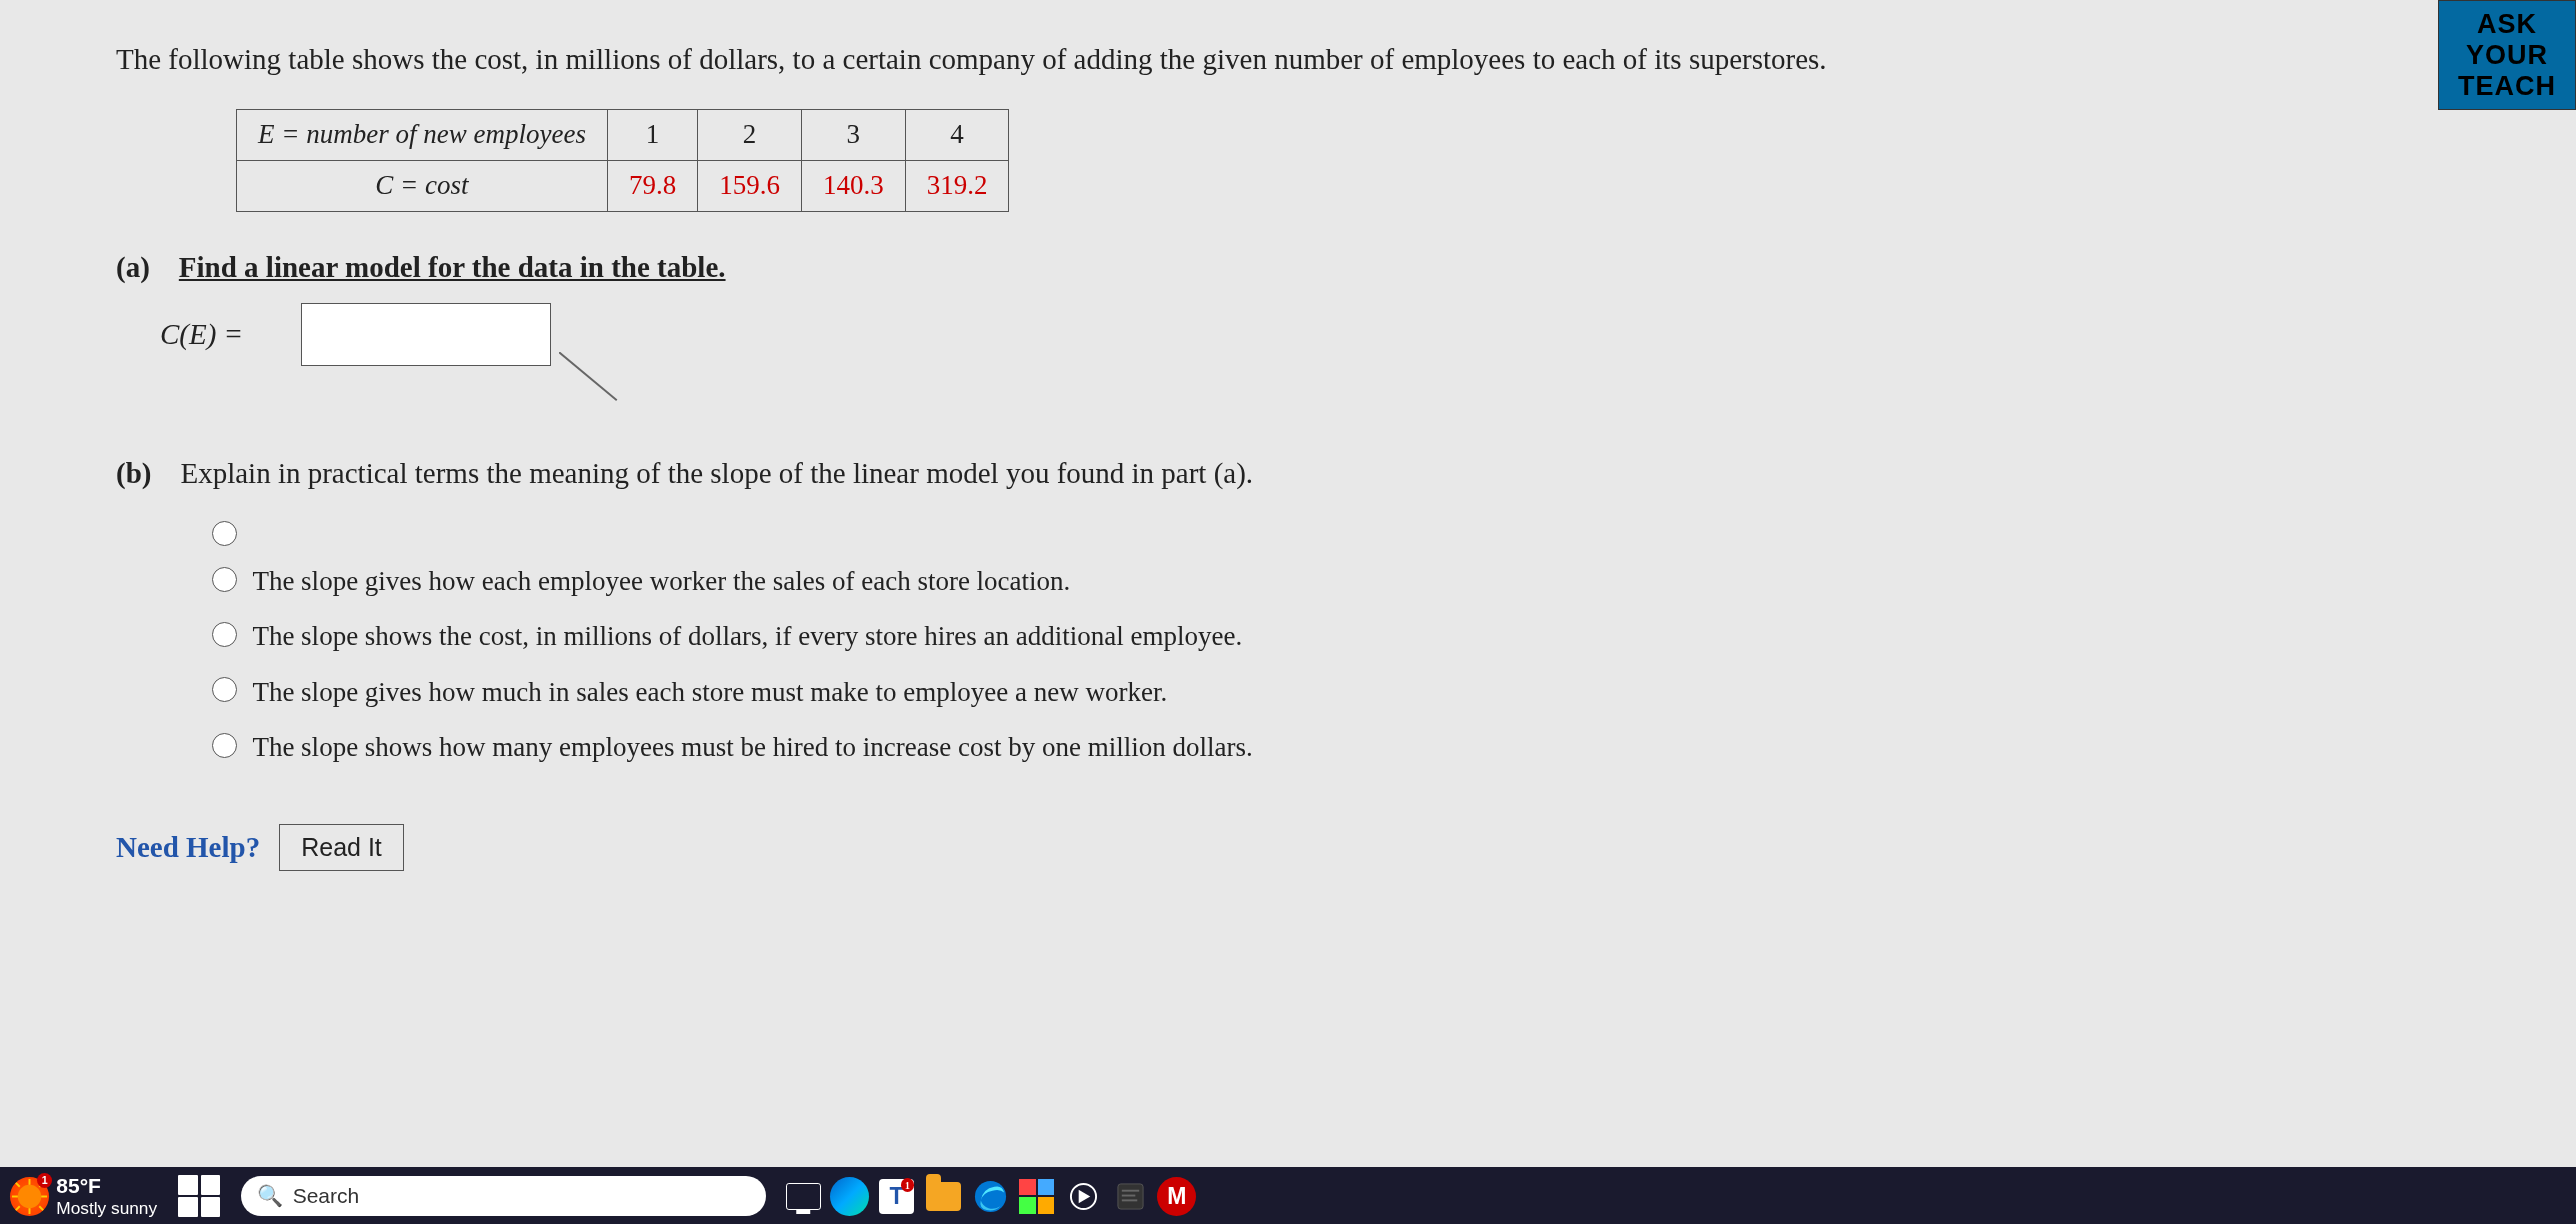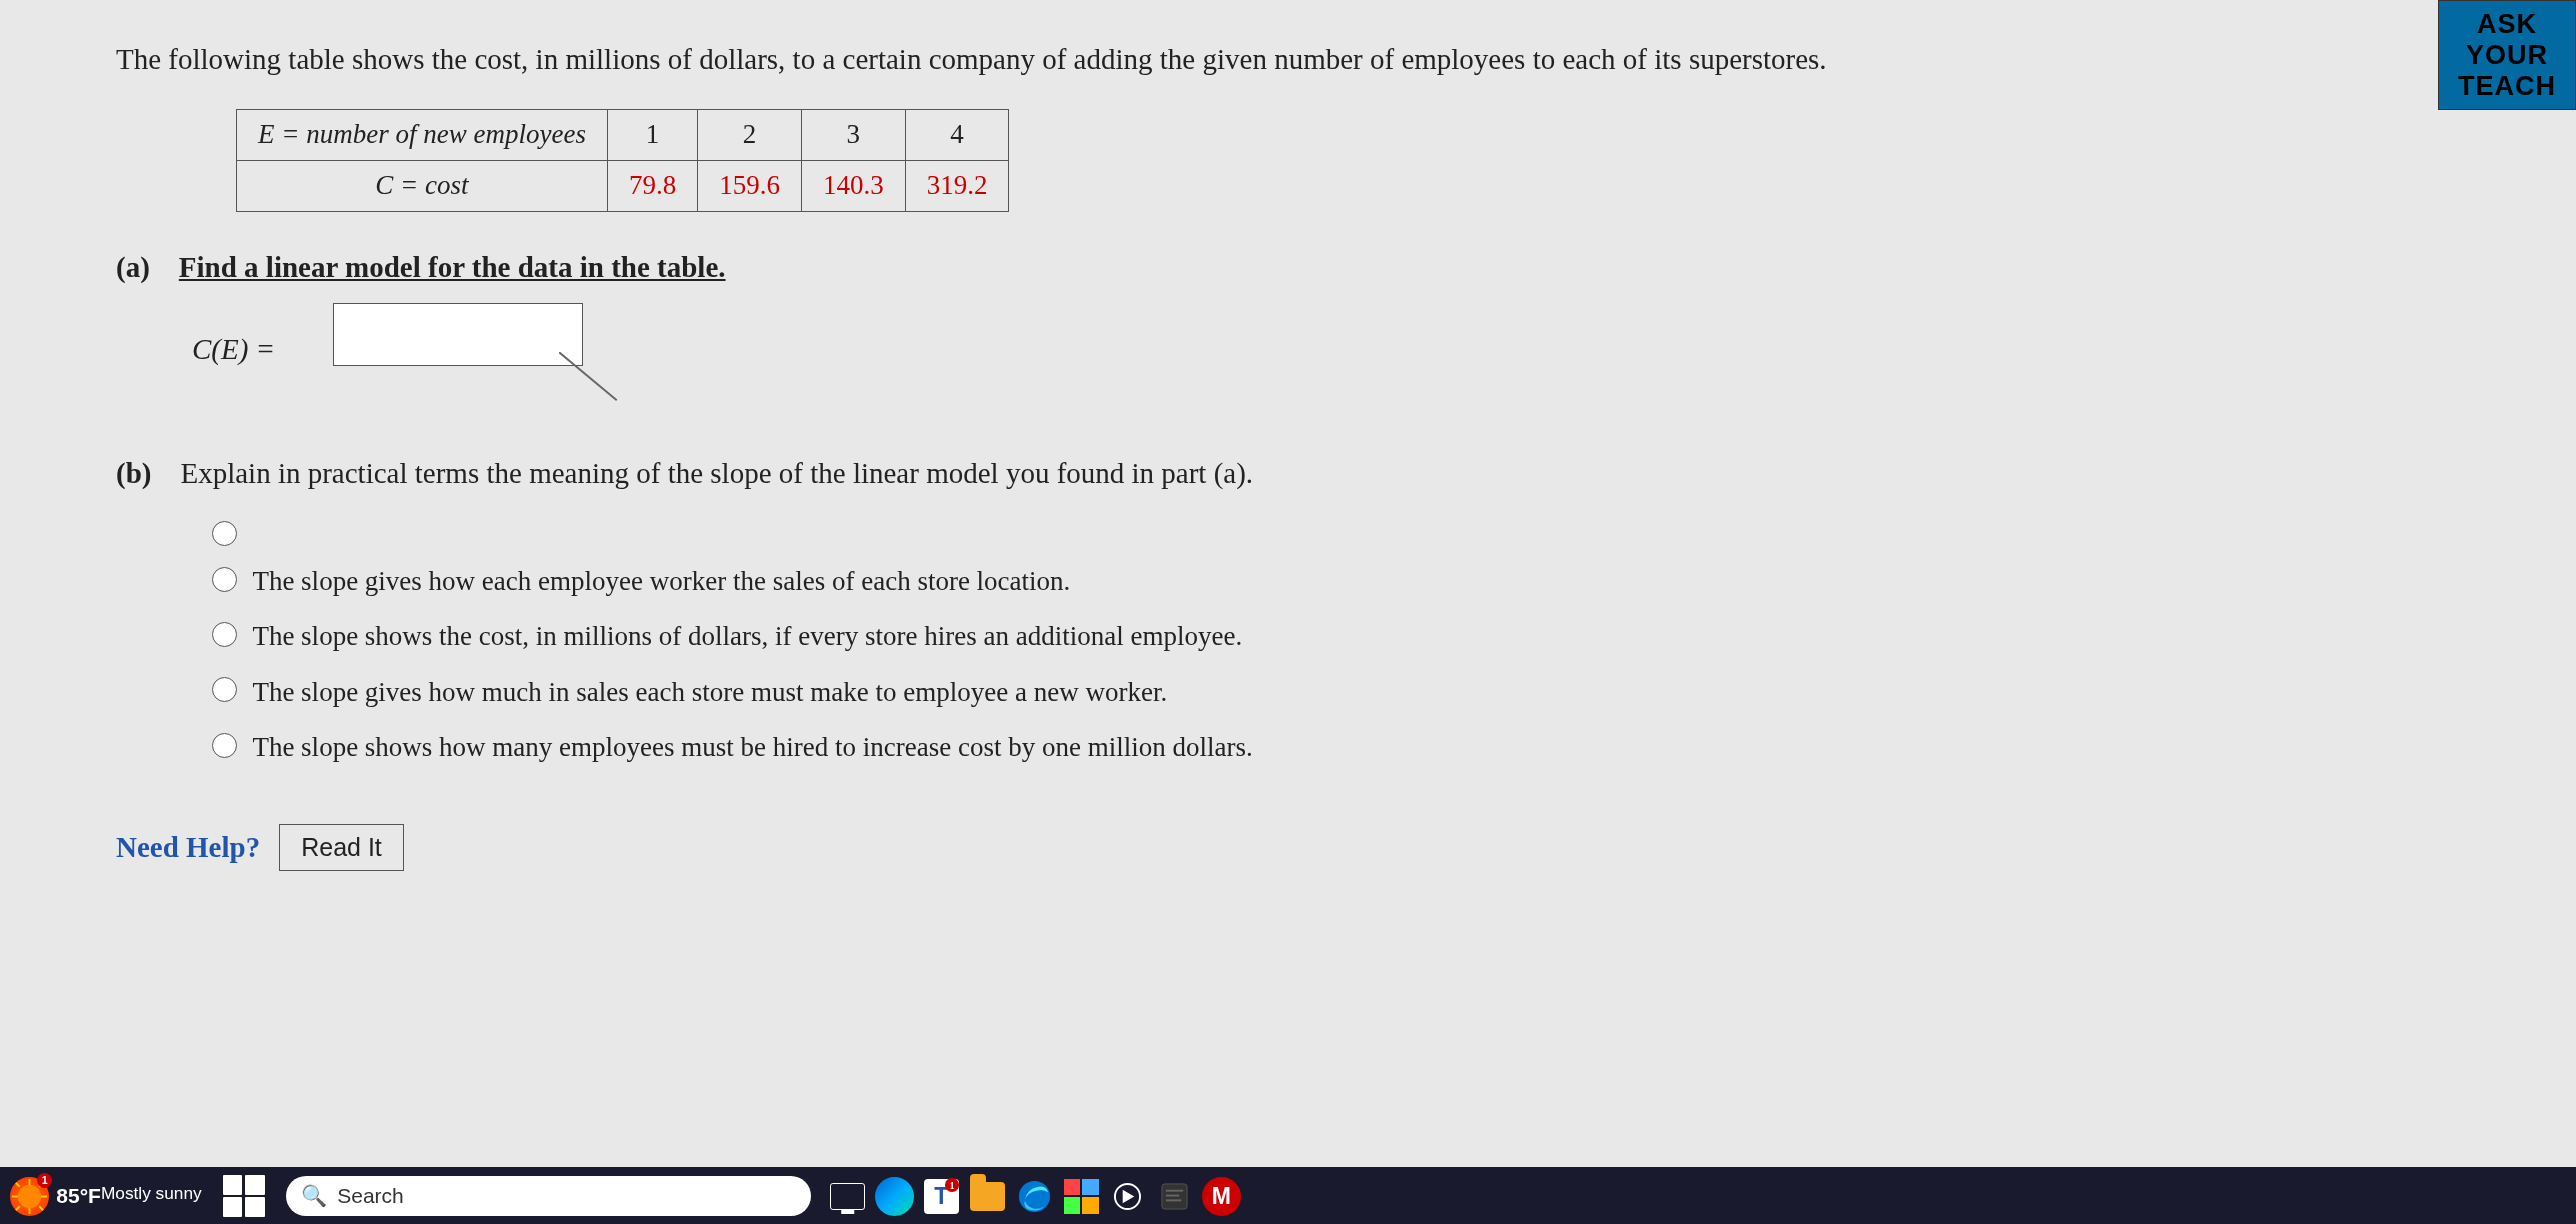--- a/index.html
+++ b/index.html
@@ -82,22 +82,22 @@
 
     .part-label {
       font-size: 29px;
       font-weight: bold;
       color: #222;
       margin-bottom: 19px;
     }
 
     .answer-row {
       display: flex;
-      align-items: flex-end;
-      margin-left: 76px;
+      align-items: center;
+      margin-left: 44px;
       margin-top: 19px;
       gap: 48px;
     }
 
     .equation-label {
       font-size: 29px;
       color: #222;
       margin-right: 9.6px;
       font-style: italic;
     }
@@ -214,21 +214,21 @@
       color: white;
       font-size: 10.6px;
       display: flex;
       align-items: center;
       justify-content: center;
       font-weight: bold;
     }
 
     .weather-text {
       display: flex;
-      flex-direction: row;
+      flex-direction: column;
       line-height: 1.2;
     }
 
     .weather-temp {
       font-size: 21px;
       font-weight: bold;
     }
 
     .weather-desc {
       font-size: 17.3px;

